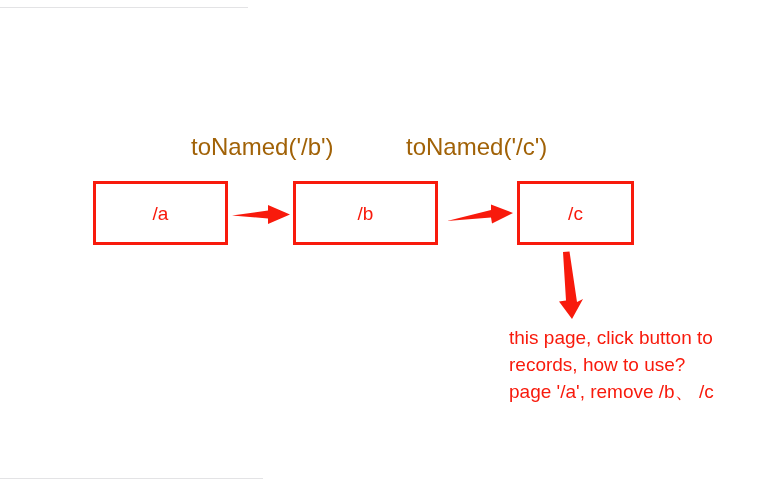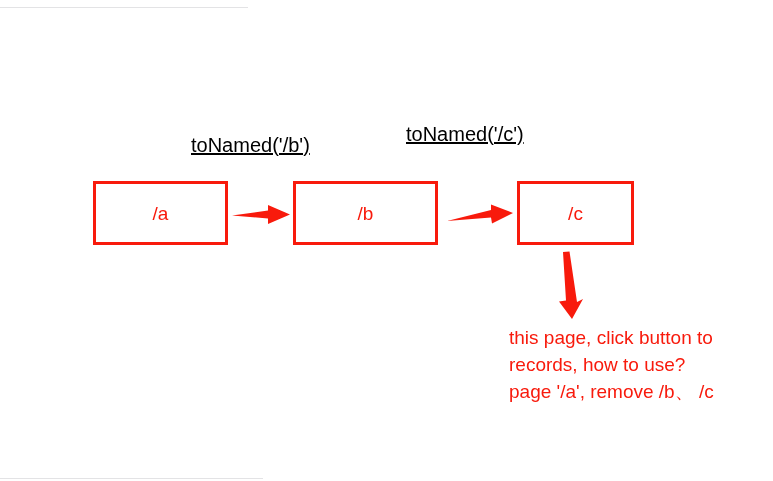--- a/index.html
+++ b/index.html
@@ -47,28 +47,27 @@
     line-height: 1;
     letter-spacing: 0.2px;
   }
   #node-a { left: 93px;  top: 181px; width: 135px; height: 64px; }
   #node-b { left: 293px; top: 181px; width: 145px; height: 64px; }
   #node-c { left: 517px; top: 181px; width: 117px; height: 64px; }
 
   
   .edge-label {
     position: absolute;
-    color: #000000;
-    font-size: 20px;
+    color: #a16207;
+    font-size: 24px;
     line-height: 1;
     white-space: nowrap;
-    text-decoration: underline;
   }
   #label-ab { left: 191px; top: 135px; }
-  #label-bc { left: 406px; top: 124px; }
+  #label-bc { left: 406px; top: 135px; }
 
   
   #arrows {
     position: absolute;
     left: 0; top: 0;
     width: 773px;
     height: 481px;
     pointer-events: none;
   }
 

